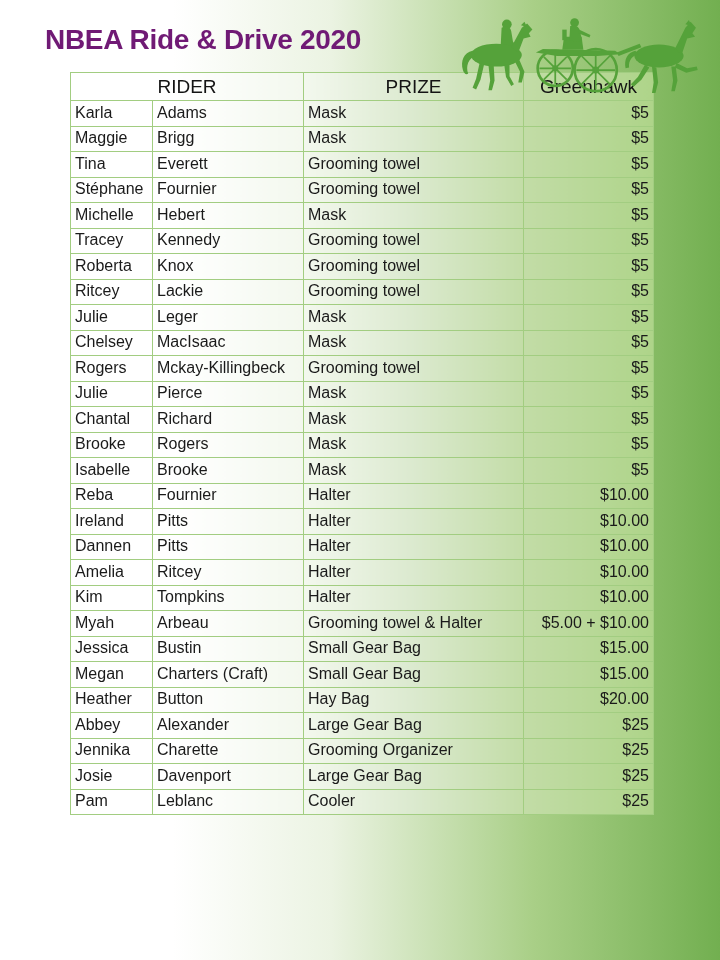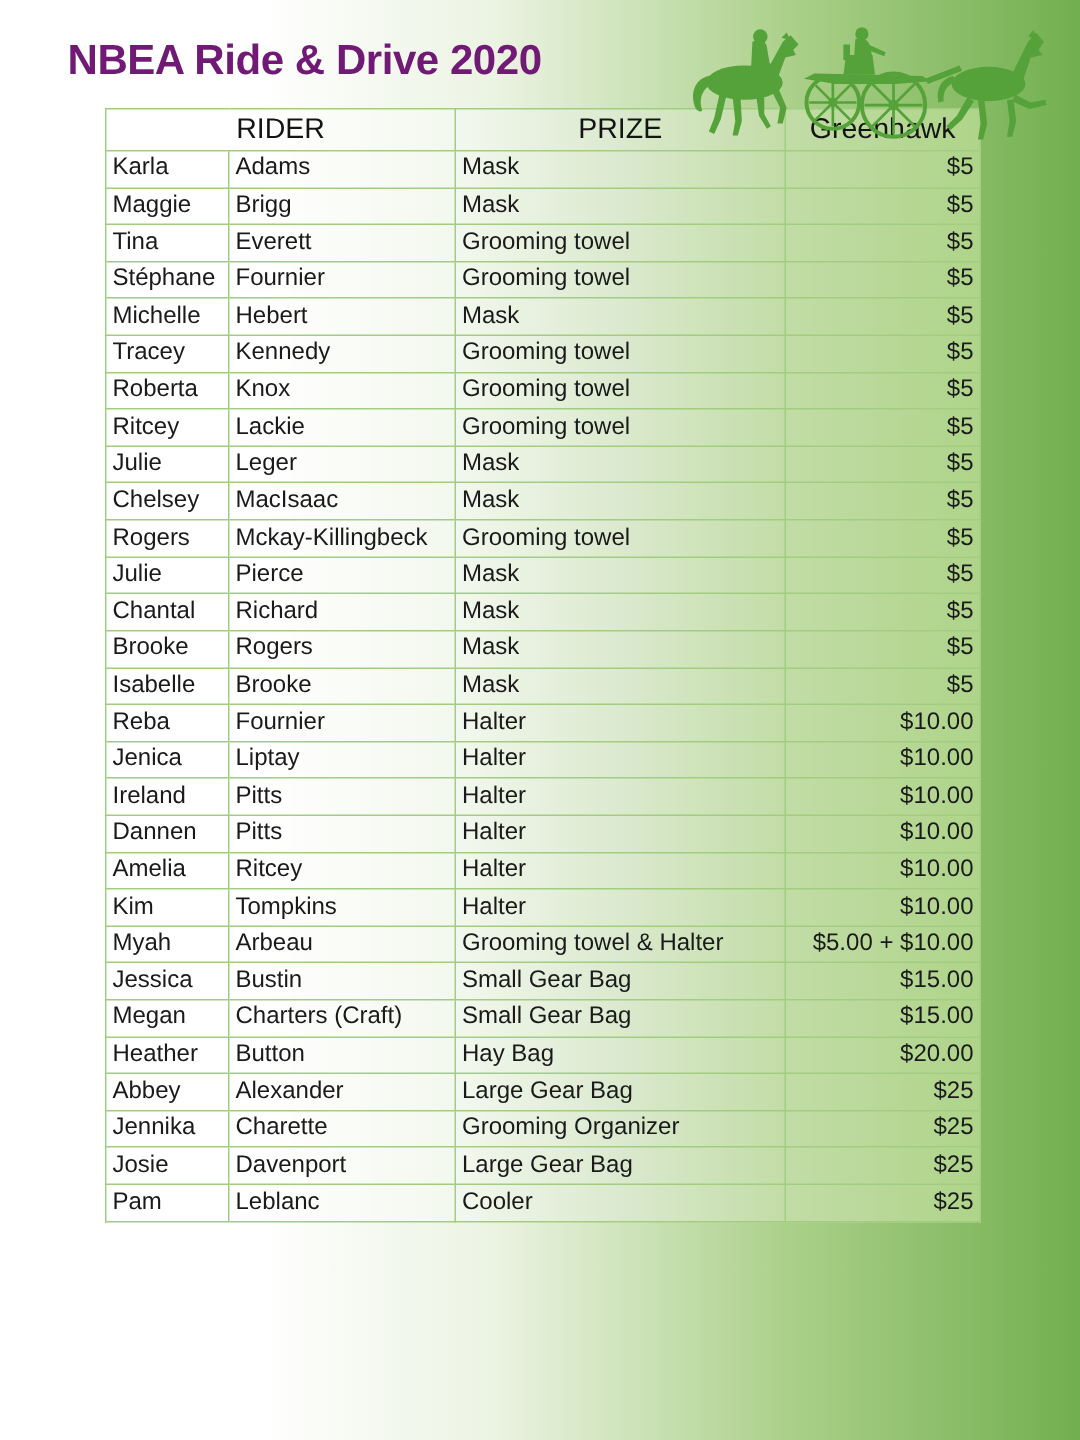--- a/index.html
+++ b/index.html
@@ -249,26 +249,20 @@
         <td class="amount">$5</td>
       </tr>
 
       <tr>
         <td class="first">Reba</td>
         <td class="last">Fournier</td>
         <td class="prize">Halter</td>
         <td class="amount">$10.00</td>
       </tr>
 
-      <tr>
-        <td class="first">Jenica</td>
-        <td class="last">Liptay</td>
-        <td class="prize">Halter</td>
-        <td class="amount">$10.00</td>
-      </tr>
 
       <tr>
         <td class="first">Ireland</td>
         <td class="last">Pitts</td>
         <td class="prize">Halter</td>
         <td class="amount">$10.00</td>
       </tr>
 
       <tr>
         <td class="first">Dannen</td>

